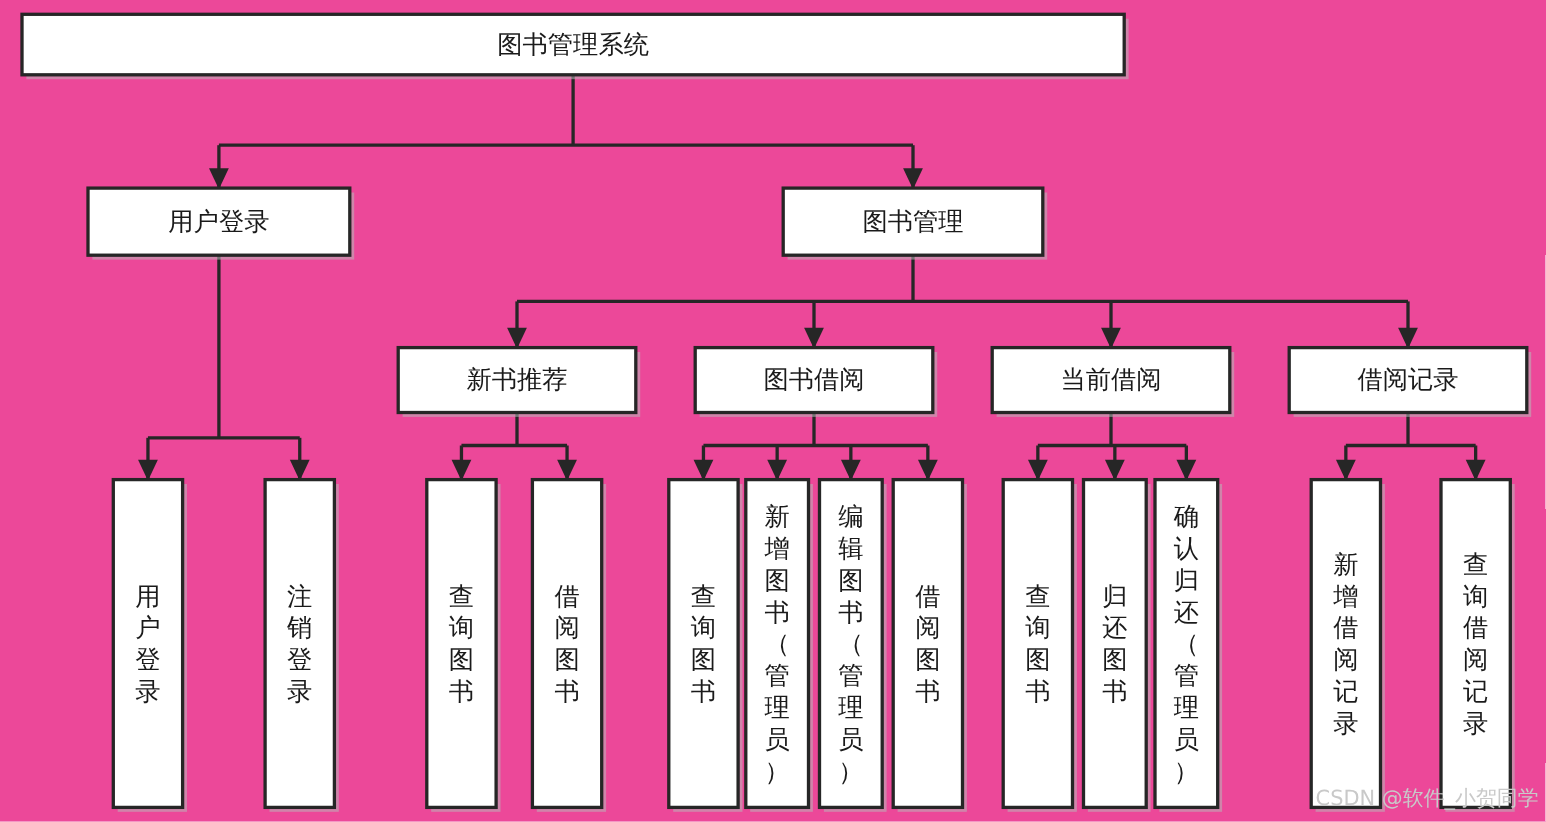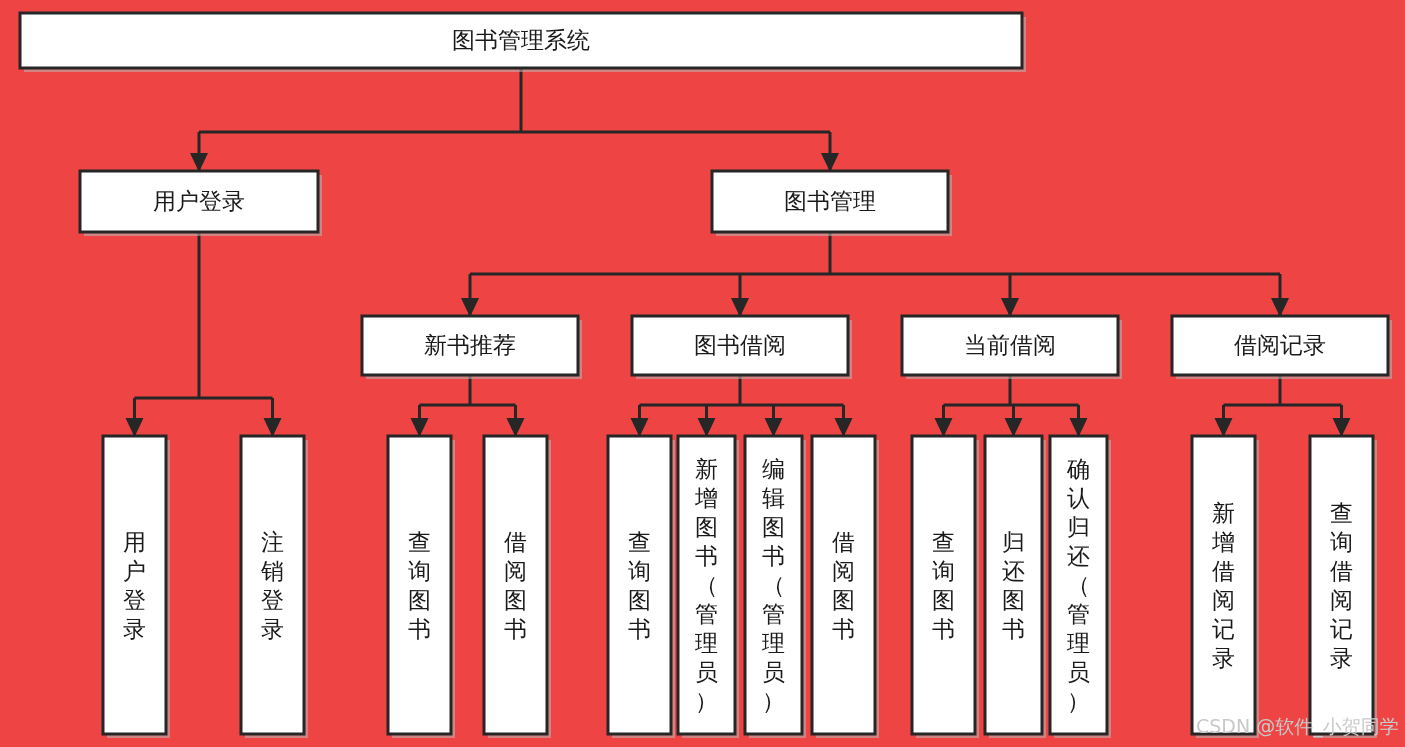--- a/index.html
+++ b/index.html
@@ -10,21 +10,21 @@
   body {
     width: 1405px;
     height: 747px;
     overflow: hidden;
     font-family: "DejaVu Sans", "Liberation Sans", sans-serif;
   }
   #diagram-root {
     position: relative;
     width: 1405px;
     height: 747px;
-    background: #ef4444;
+    background: #ec4899;
   }
   svg#flowchart {
     display: block;
     width: 1405px;
     height: 747px;
   }
   .node-rect {
     fill: #ffffff;
     stroke: #262626;
     stroke-width: 3;

